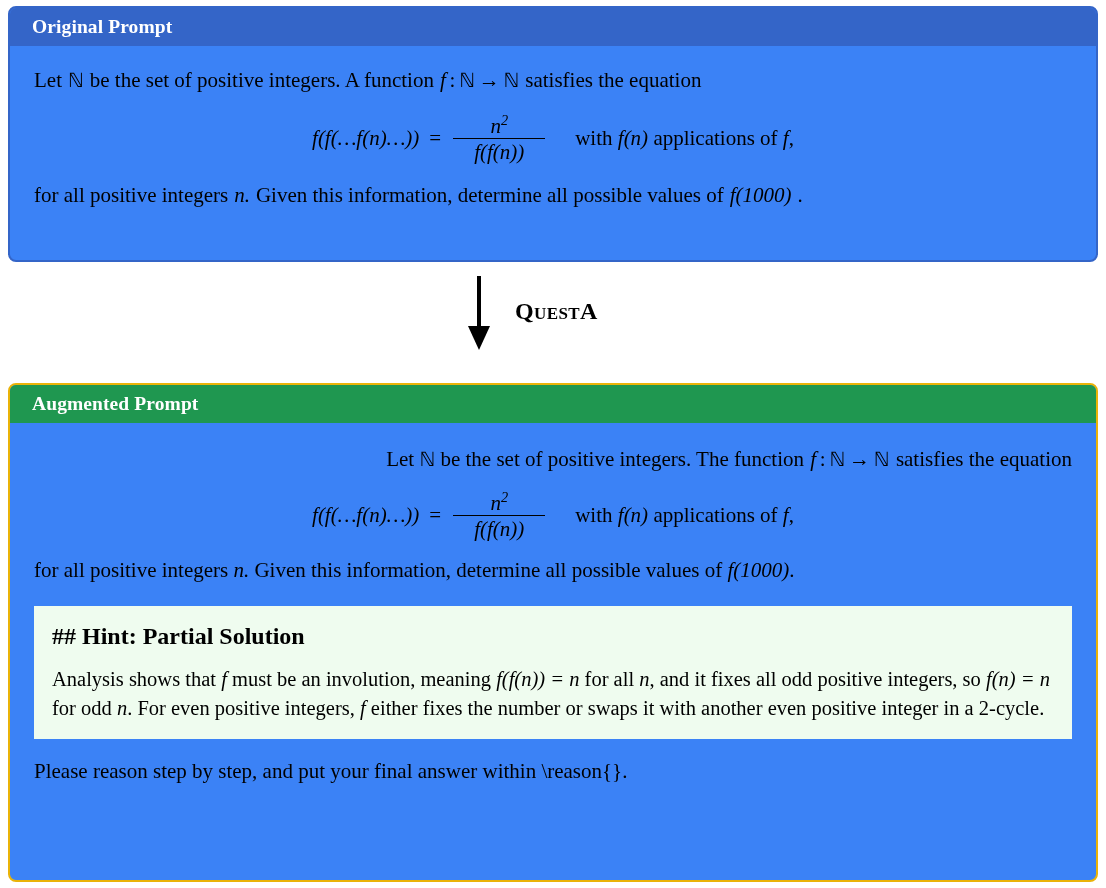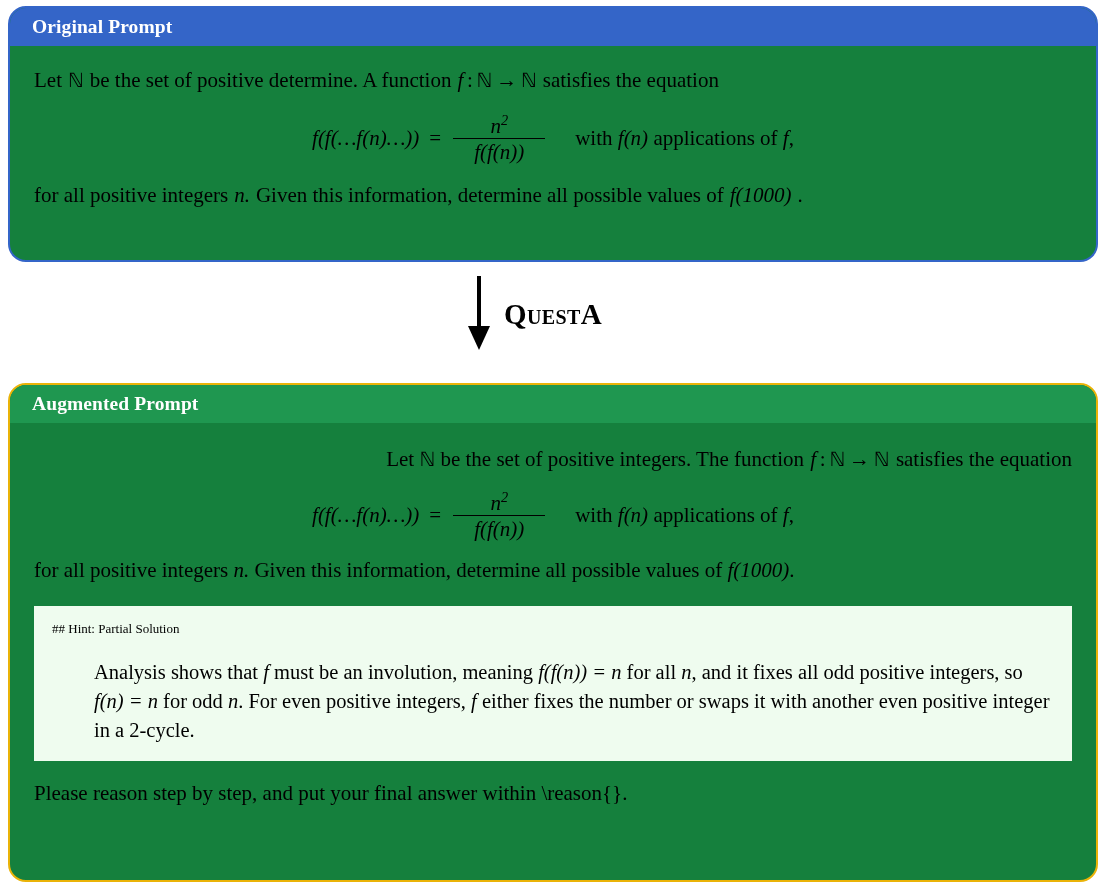--- a/index.html
+++ b/index.html
@@ -17,22 +17,22 @@
   .page {
     position: relative;
     width: 1106px;
     height: 888px;
   }
 
   
   .card {
     position: absolute;
     box-sizing: border-box;
-    border-radius: 18px;
-    background: #15803d;
+    border-radius: 8px;
+    background: #3b82f6;
     overflow: hidden;
   }
   .card-original {
     left: 8px;
     top: 6px;
     width: 1090px;
     height: 256px;
     border: 2px solid #3465c8;
   }
   .card-augmented {
@@ -133,46 +133,45 @@
   }
   .arrow-wrap {
     position: absolute;
     left: 462px;
     top: 8px;
     width: 34px;
     height: 78px;
   }
   .questa-label {
     position: absolute;
-    left: 504px;
+    left: 515px;
     top: 32px;
-    font-size: 29px;
+    font-size: 24px;
     font-weight: bold;
     font-variant: small-caps;
     letter-spacing: 0.4px;
     color: #000000;
     font-family: "Liberation Serif", "DejaVu Serif", serif;
   }
 
   
   .hint-box {
     margin: 0 0 0 0;
     background: #effcef;
     padding: 14px 18px 16px 18px;
     box-sizing: border-box;
   }
   .hint-title {
-    font-weight: normal;
-    font-size: 13px;
-    margin-bottom: 20px;
+    font-weight: bold;
+    font-size: 24px;
+    margin-bottom: 12px;
   }
   .hint-body {
     font-size: 20.5px;
     line-height: 1.42;
-    margin-left: 42px;
   }
 
   .para { margin: 0; }
   .p-intro   { padding-top: 20px; }
   .p-forall  { padding-top: 18px; }
   .p-closing { padding-top: 18px; }
   .eq-row    { padding-top: 18px; }
 
   .body-augmented .p-intro  { padding-top: 22px; text-align: right; }
   .body-augmented .eq-row   { padding-top: 16px; }
@@ -183,21 +182,21 @@
 <body>
 
 <div class="page">
 
   <div class="card card-original">
     <div class="card-header header-blue">
       <span>Original Prompt</span>
     </div>
     <div class="card-body loose">
 
-      <p class="para p-intro"><span>Let</span><span class="mathspan bb">ℕ</span><span>be the set of positive determine. A function</span><span class="mathspan"><span class="mi">f</span><span class="op">:</span><span class="bb">ℕ</span><span class="op">→</span><span class="bb">ℕ</span></span><span>satisfies the equation</span></p>
+      <p class="para p-intro"><span>Let</span><span class="mathspan bb">ℕ</span><span>be the set of positive integers. A function</span><span class="mathspan"><span class="mi">f</span><span class="op">:</span><span class="bb">ℕ</span><span class="op">→</span><span class="bb">ℕ</span></span><span>satisfies the equation</span></p>
 
       <div class="equation eq-row">
         <span class="eq-lhs">f(f(…f(n)…))</span>
         <span class="eq-eq">=</span>
         <span class="frac">
           <span class="frac-num"><span>n</span><sup class="exp">2</sup></span>
           <span class="frac-bar"></span>
           <span class="frac-den">f(f(n))</span>
         </span>
         <span class="eq-tail"><span>with</span>

